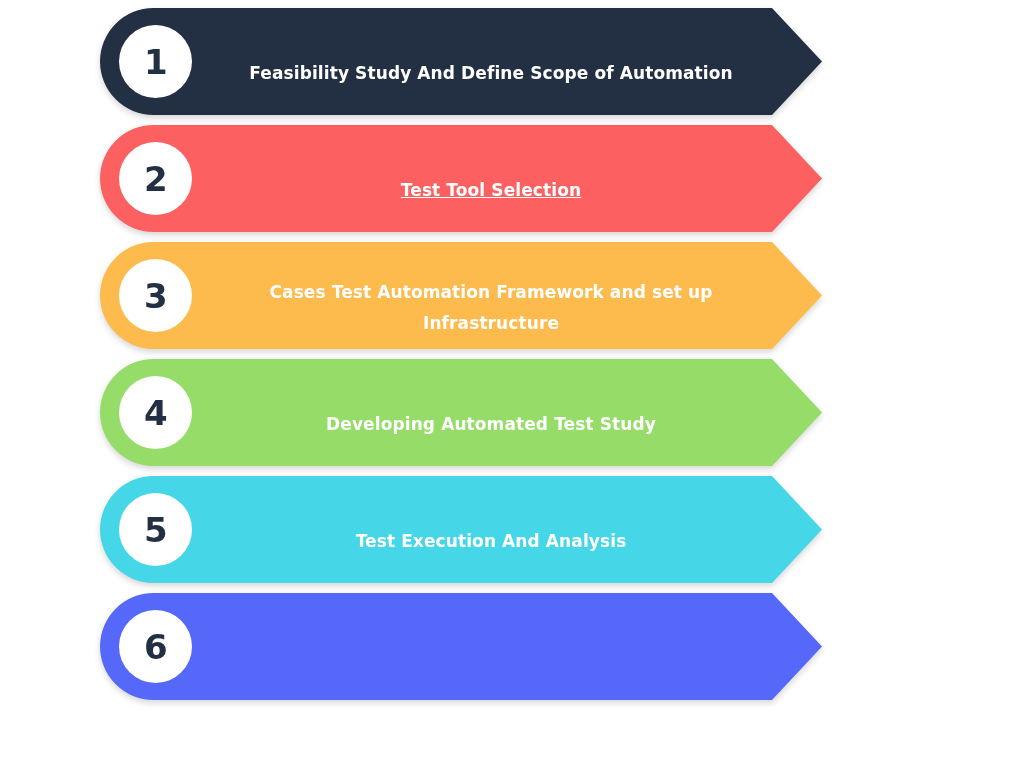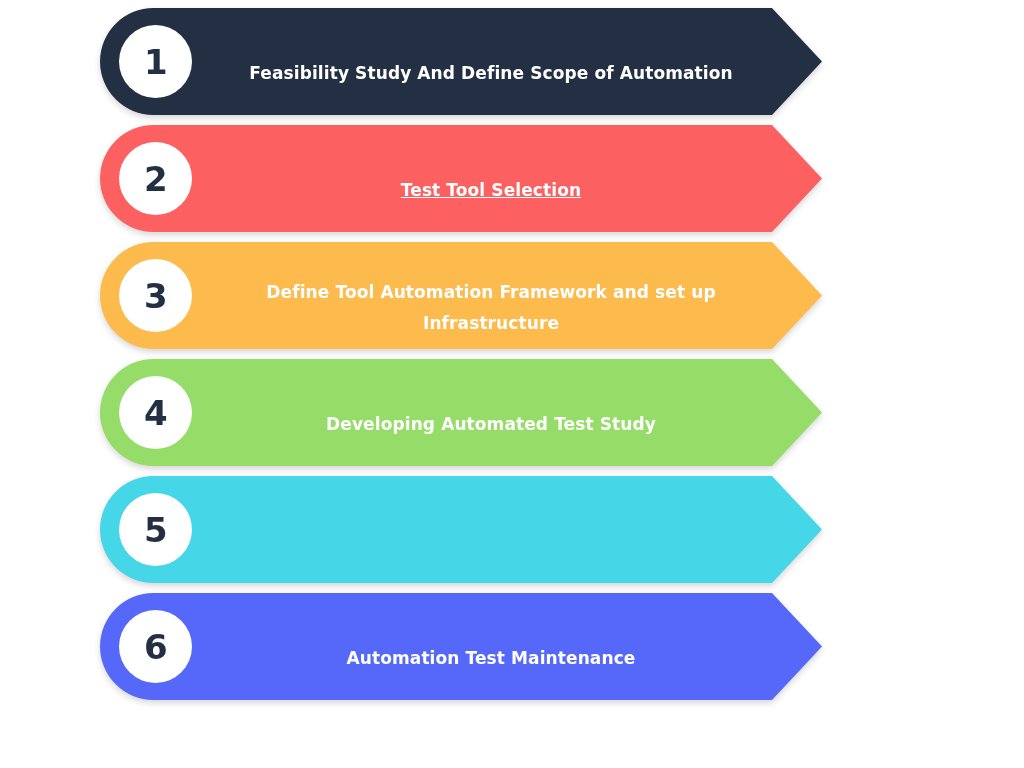--- a/index.html
+++ b/index.html
@@ -123,21 +123,21 @@
     <div class="step-row" style="top: 242px;">
       <div class="step-shape">
         <svg viewBox="0 0 722 107" xmlns="http://www.w3.org/2000/svg">
           <path d="M 53.5 0 L 672 0 L 722 53.5 L 672 107 L 53.5 107 A 53.5 53.5 0 0 1 53.5 0 Z" fill="#FDBA4D"></path>
         </svg>
       </div>
       <div class="step-number-badge">
         <span class="step-number">3</span>
       </div>
       <div class="step-label-wrap">
-        <div class="step-label">Define Tool Automation Framework and set up Infrastructure</div>
+        <div class="step-label">Cases Test Automation Framework and set up Infrastructure</div>
       </div>
     </div>
     <div class="step-row" style="top: 359px;">
       <div class="step-shape">
         <svg viewBox="0 0 722 107" xmlns="http://www.w3.org/2000/svg">
           <path d="M 53.5 0 L 672 0 L 722 53.5 L 672 107 L 53.5 107 A 53.5 53.5 0 0 1 53.5 0 Z" fill="#95DC68"></path>
         </svg>
       </div>
       <div class="step-number-badge">
         <span class="step-number">4</span>
@@ -148,27 +148,27 @@
     </div>
     <div class="step-row" style="top: 476px;">
       <div class="step-shape">
         <svg viewBox="0 0 722 107" xmlns="http://www.w3.org/2000/svg">
           <path d="M 53.5 0 L 672 0 L 722 53.5 L 672 107 L 53.5 107 A 53.5 53.5 0 0 1 53.5 0 Z" fill="#45D6E8"></path>
         </svg>
       </div>
       <div class="step-number-badge">
         <span class="step-number">5</span>
       </div>
+      <div class="step-label-wrap">
+        <div class="step-label" style="max-width: none; white-space: nowrap;">Test Execution And Analysis</div>
+      </div>
     </div>
     <div class="step-row" style="top: 593px;">
       <div class="step-shape">
         <svg viewBox="0 0 722 107" xmlns="http://www.w3.org/2000/svg">
           <path d="M 53.5 0 L 672 0 L 722 53.5 L 672 107 L 53.5 107 A 53.5 53.5 0 0 1 53.5 0 Z" fill="#5568FA"></path>
         </svg>
       </div>
       <div class="step-number-badge">
         <span class="step-number">6</span>
       </div>
-      <div class="step-label-wrap">
-        <div class="step-label" style="max-width: none; white-space: nowrap;">Automation Test Maintenance</div>
-      </div>
     </div>
   </div>
 
 </body></html>

